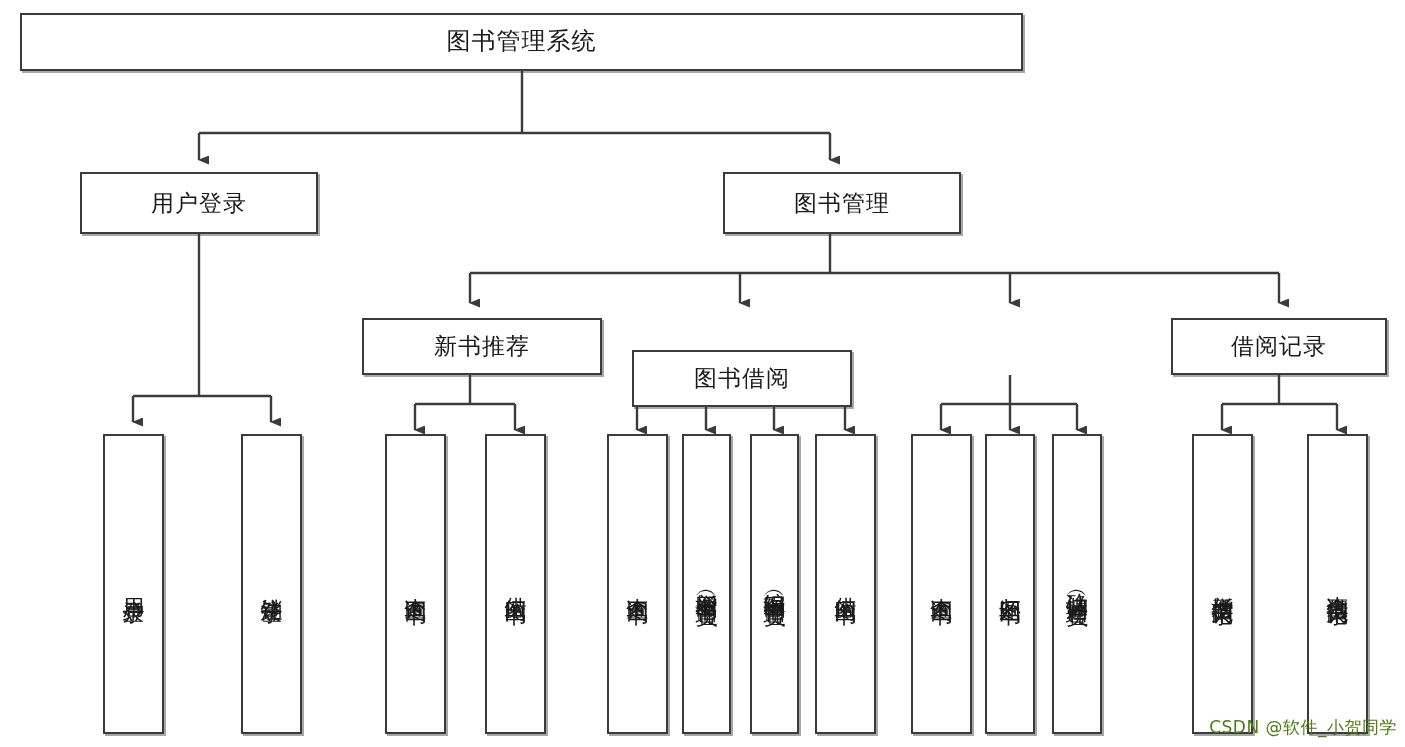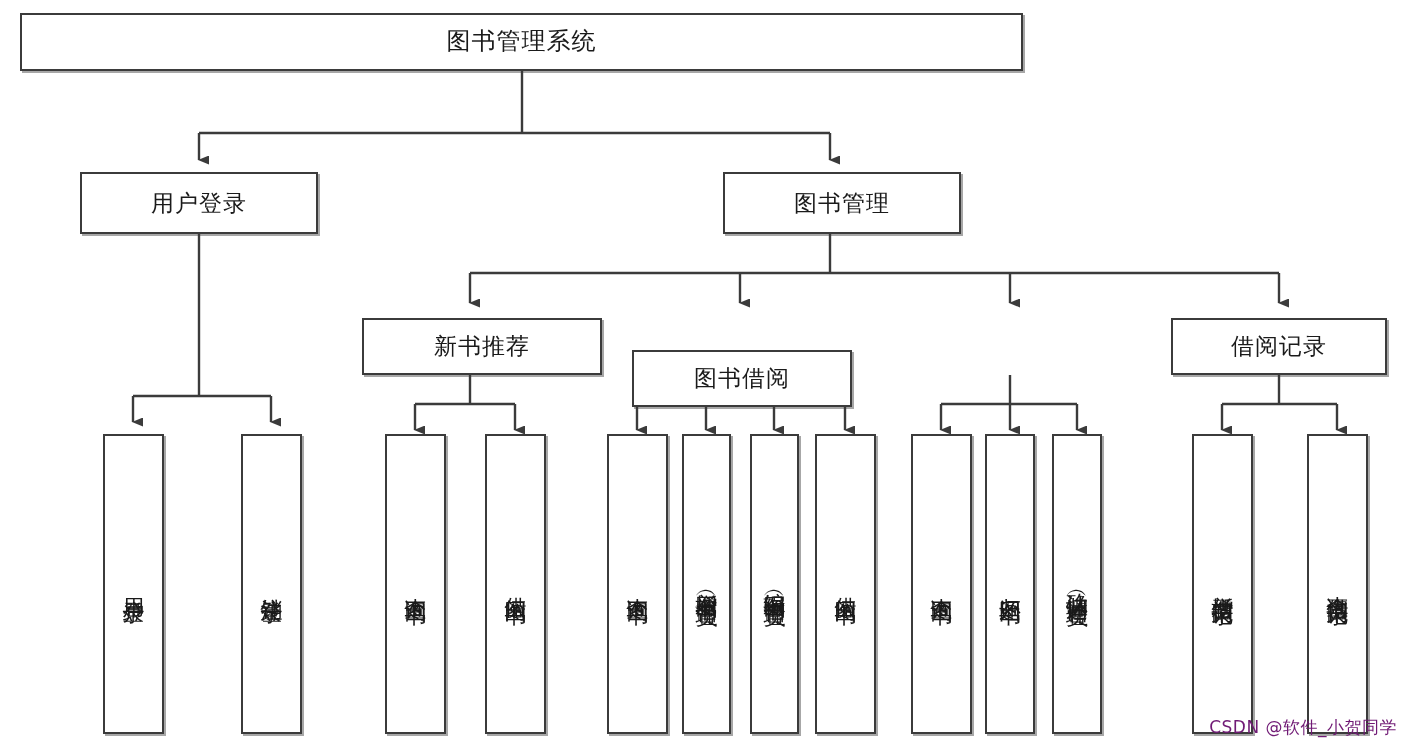--- a/index.html
+++ b/index.html
@@ -62,21 +62,21 @@
     line-height: 1.18;
     letter-spacing: 2px;
     white-space: nowrap;
     max-height: 100%;
   }
   #watermark {
     position: absolute;
     right: 8px;
     bottom: 8px;
     font-size: 17px;
-    color: #701a75;
+    color: #4d7c0f;
     white-space: nowrap;
     letter-spacing: 0.5px;
   }
 </style>
 </head>
 <body>
 
 <div id="canvas">
 
   <svg id="edges" viewBox="0 0 1405 747" xmlns="http://www.w3.org/2000/svg">

